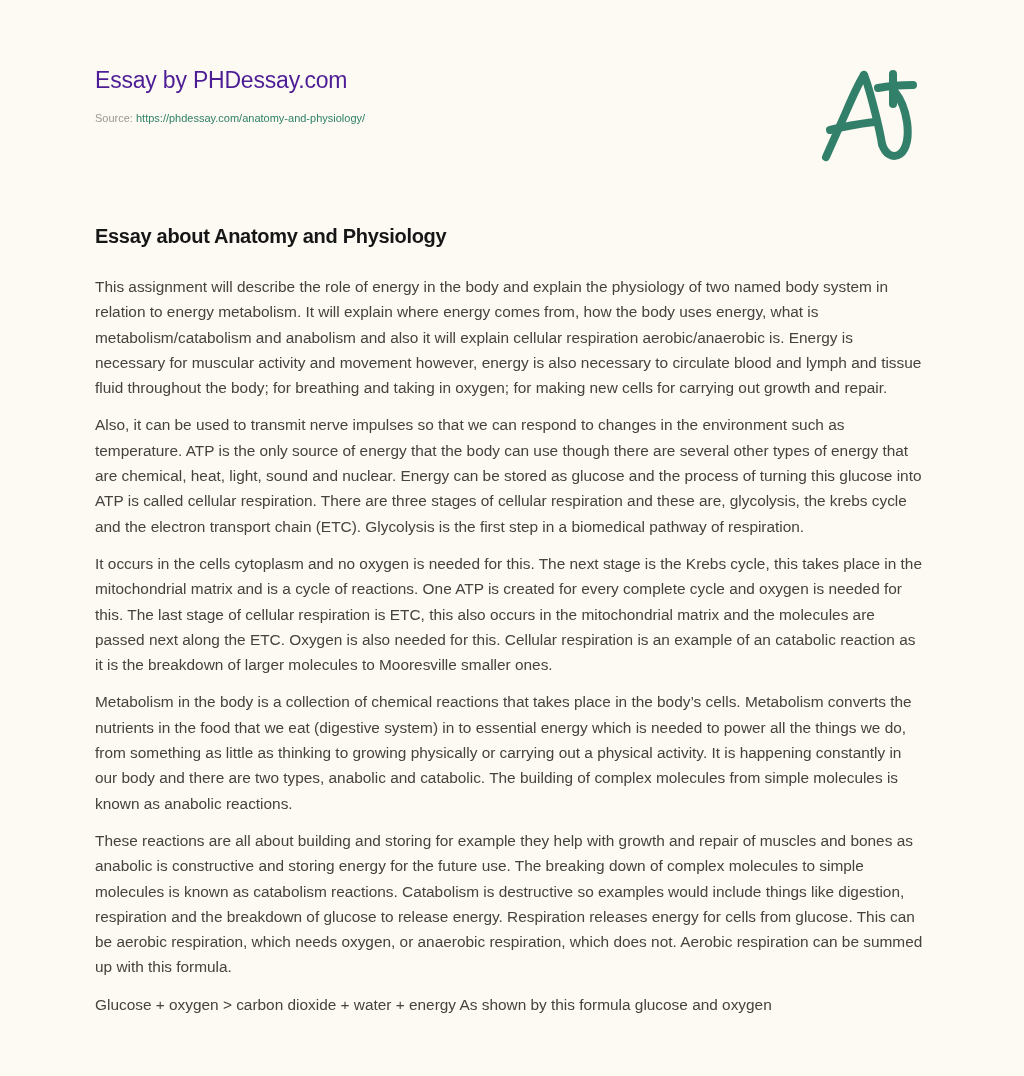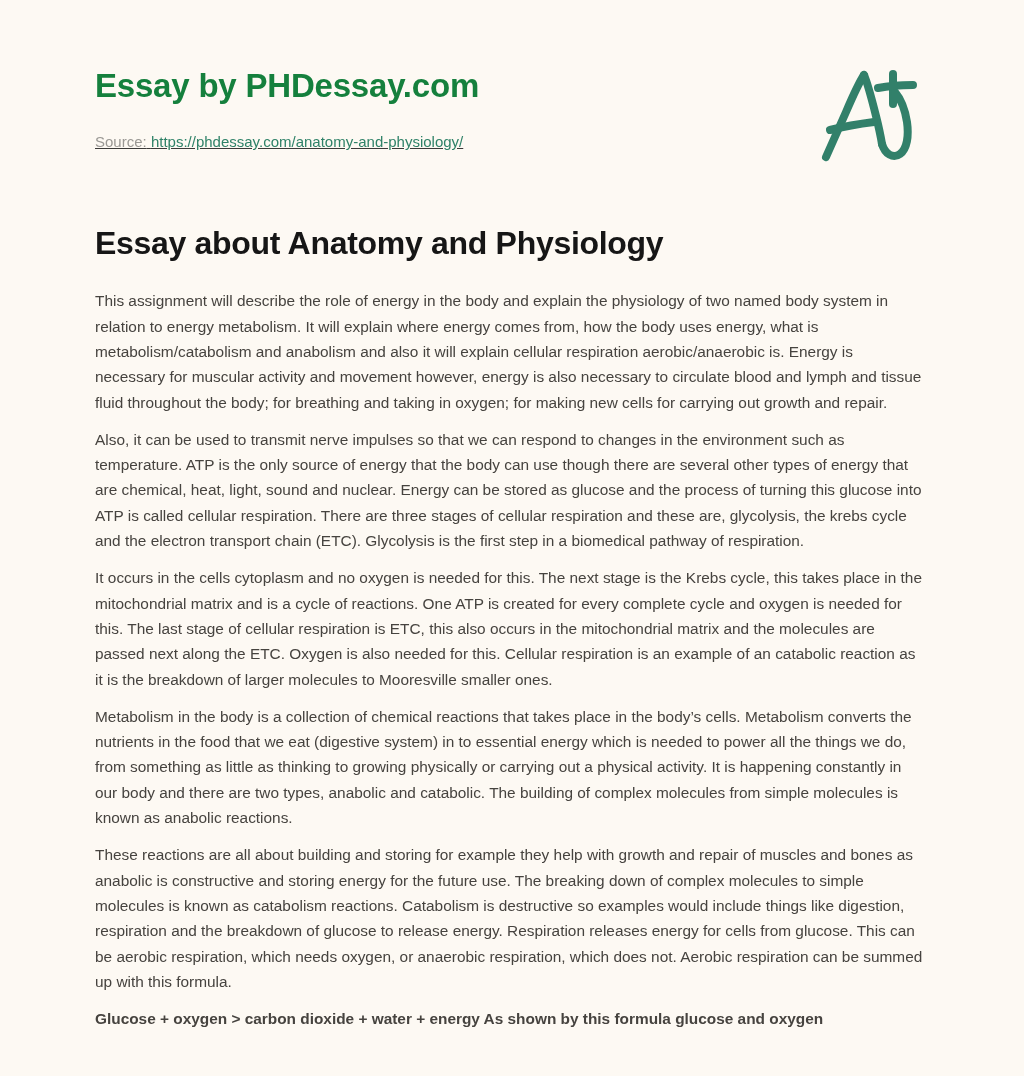--- a/index.html
+++ b/index.html
@@ -27,34 +27,33 @@
     position: relative;
     padding: 68px 64px 0 95px;
     display: flex;
     align-items: flex-start;
     justify-content: space-between;
   }
   .header-left {
     display: block;
   }
   .brand-title {
-    font-size: 33px;
-    font-weight: bold;
+    font-size: 23px;
+    font-weight: normal;
     letter-spacing: -0.2px;
-    color: #15803d;
+    color: #4c1d95;
     line-height: 1.1;
     margin: 0;
     white-space: nowrap;
   }
   .source-line {
-    margin-top: 29px;
-    font-size: 15px;
+    margin-top: 19px;
+    font-size: 11px;
     line-height: 1.2;
     white-space: nowrap;
-    text-decoration: underline;
   }
   .source-label {
     color: #9a9894;
   }
   .source-url {
     color: #2f8268;
     text-decoration: none;
   }
 
   .logo-wrap {
@@ -67,41 +66,40 @@
   .logo-wrap svg {
     display: block;
     width: 110px;
     height: 104px;
   }
 
   
   .doc-title {
     margin: 0;
     padding: 58px 95px 0 95px;
-    font-size: 32px;
+    font-size: 20px;
     font-weight: bold;
     letter-spacing: -0.3px;
     color: #161616;
     line-height: 1.2;
   }
 
   .article {
     padding: 26px 99px 0 95px;
   }
   .article p {
     margin: 0 0 12px 0;
     font-size: 15.4px;
     line-height: 25.3px;
     color: #46433f;
     text-align: left;
     max-width: 840px;
   }
   .article p:last-child {
     margin-bottom: 2px;
-    font-weight: bold;
   }
 </style>
 </head>
 <body>
 
 <div class="page">
 
   <div class="header">
 
     <div class="header-left">

